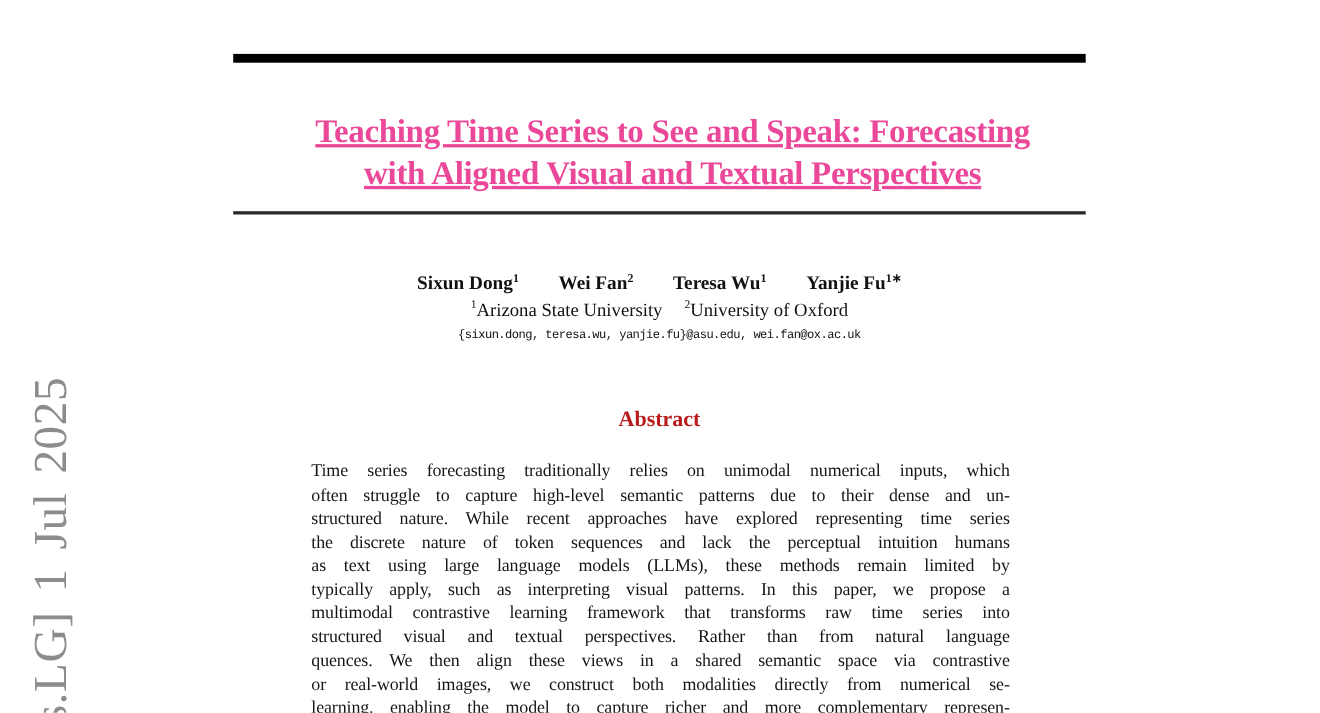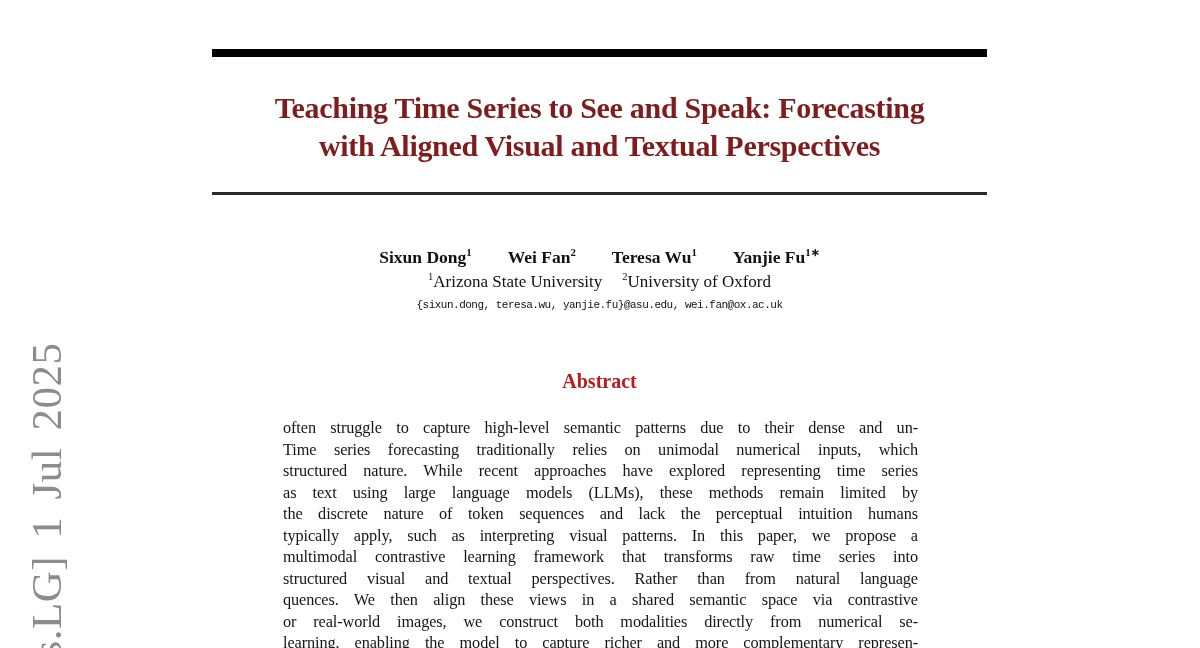--- a/index.html
+++ b/index.html
@@ -39,27 +39,28 @@
     top: 49px;
     width: 775px;
     height: 8px;
     background: #000000;
   }
   .title {
     position: absolute;
     left: 212px;
     top: 89px;
     width: 775px;
-    margin: 0;
+    margin: 12px;
     text-align: center;
     font-weight: bold;
     font-size: 30px;
     line-height: 38px;
     letter-spacing: -0.3px;
-    color: #7f1d1d;
+    color: #ec4899;
+    text-decoration: underline;
   }
   .title-rule {
     position: absolute;
     left: 212px;
     top: 192px;
     width: 775px;
     height: 3px;
     background: #2a2a2a;
   }
   .authors {
@@ -151,25 +152,25 @@
 
   <div class="authors"><span class="author"><span>Sixun Dong</span><sup>1</sup></span><span class="author"><span>Wei Fan</span><sup>2</sup></span><span class="author"><span>Teresa Wu</span><sup>1</sup></span><span class="author"><span>Yanjie Fu</span><sup>1∗</sup></span></div>
 
   <div class="affiliations"><span class="affiliation"><sup>1</sup>Arizona State University</span><span class="affiliation"><sup>2</sup>University of Oxford</span></div>
 
   <div class="emails">{sixun.dong, teresa.wu, yanjie.fu}@asu.edu, wei.fan@ox.ac.uk</div>
 
   <h2 class="abstract-heading">Abstract</h2>
 
   <div class="abstract-body">
+      <div class="abs-line">Time series forecasting traditionally relies on unimodal numerical inputs, which</div>
       <div class="abs-line">often struggle to capture high-level semantic patterns due to their dense and un-</div>
-      <div class="abs-line">Time series forecasting traditionally relies on unimodal numerical inputs, which</div>
       <div class="abs-line">structured nature. While recent approaches have explored representing time series</div>
+      <div class="abs-line">the discrete nature of token sequences and lack the perceptual intuition humans</div>
       <div class="abs-line">as text using large language models (LLMs), these methods remain limited by</div>
-      <div class="abs-line">the discrete nature of token sequences and lack the perceptual intuition humans</div>
       <div class="abs-line">typically apply, such as interpreting visual patterns. In this paper, we propose a</div>
       <div class="abs-line">multimodal contrastive learning framework that transforms raw time series into</div>
       <div class="abs-line">structured visual and textual perspectives. Rather than from natural language</div>
       <div class="abs-line">quences. We then align these views in a shared semantic space via contrastive</div>
       <div class="abs-line">or real-world images, we construct both modalities directly from numerical se-</div>
       <div class="abs-line">learning, enabling the model to capture richer and more complementary represen-</div>
     </div>
 
 </div>
 

